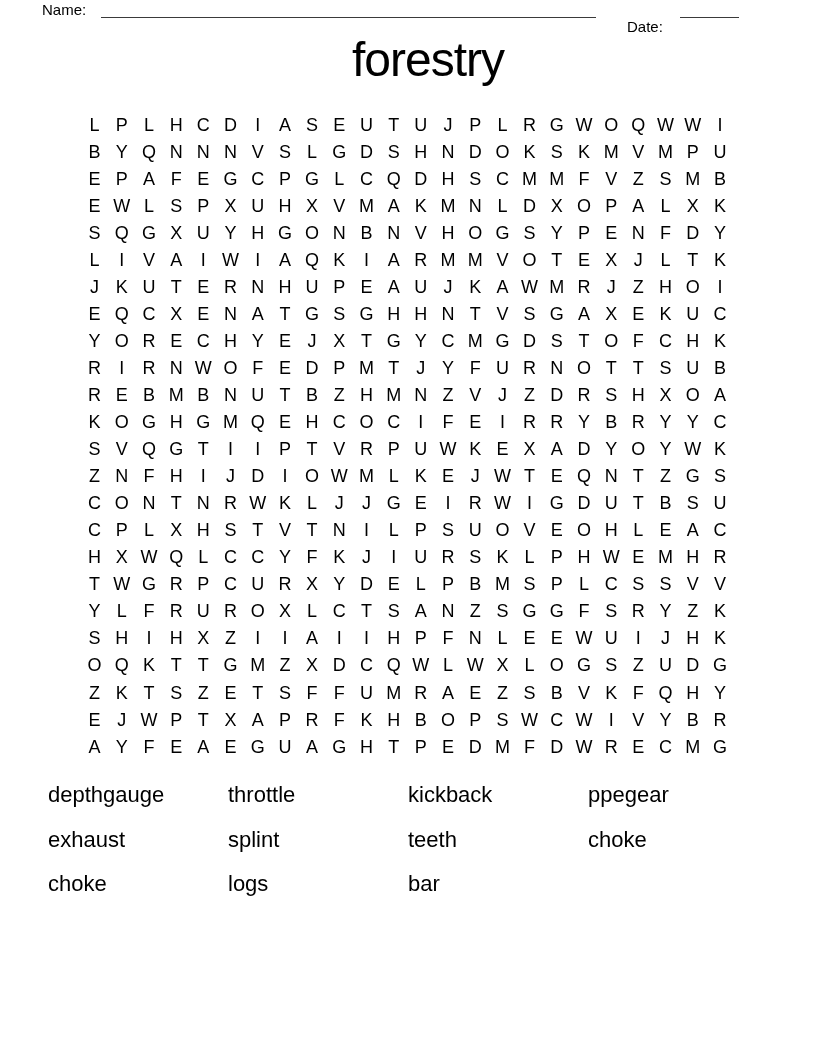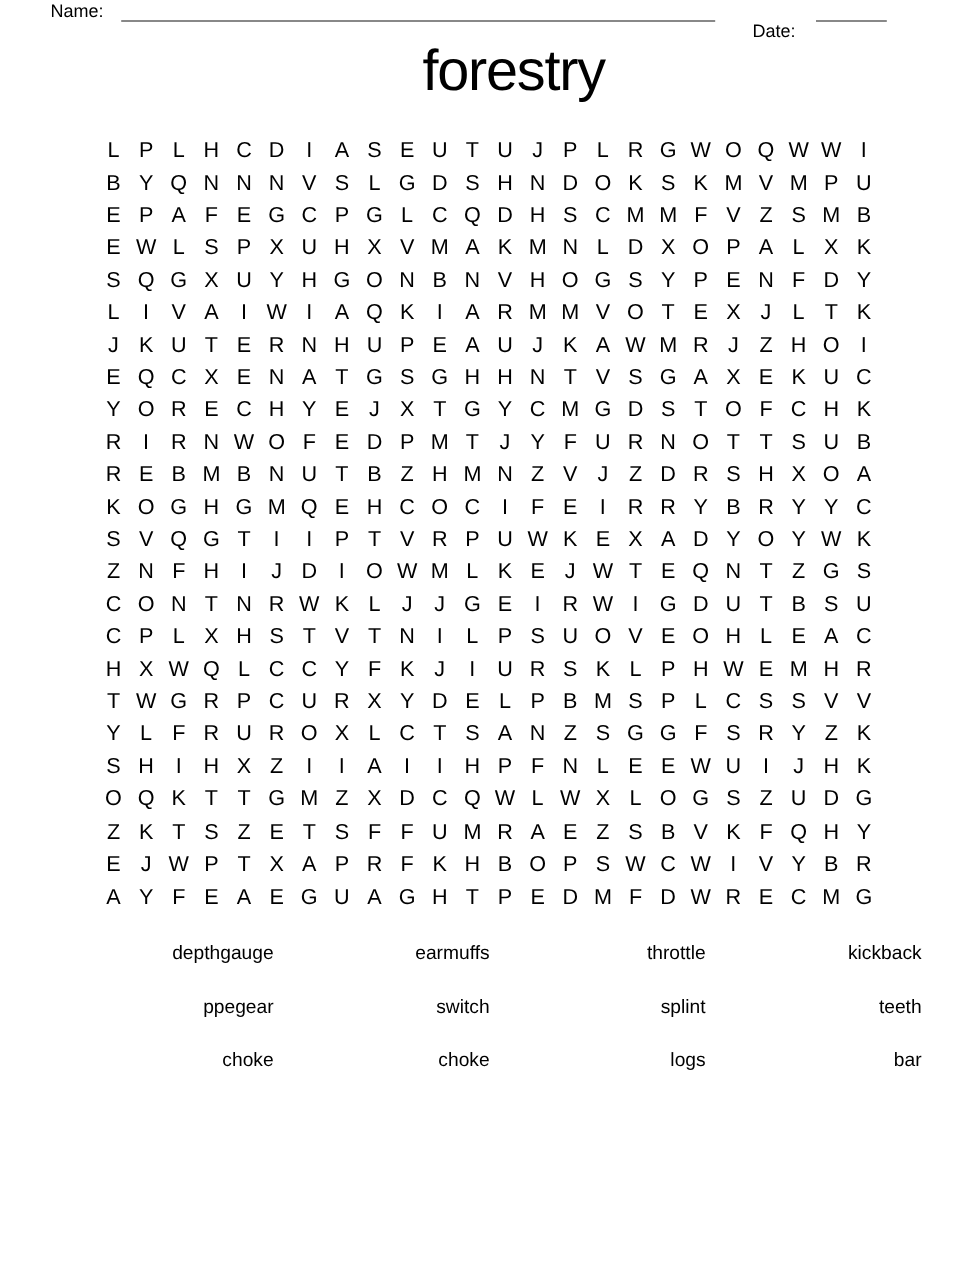--- a/index.html
+++ b/index.html
@@ -4,21 +4,21 @@
 <style>
   html, body { margin: 0; padding: 0; }
   body {
     width: 816px; height: 1056px;
     background: #ffffff;
     color: #000000;
     font-family: "Liberation Sans", sans-serif;
     position: relative;
     overflow: hidden;
   }
-  .abs { position: absolute; text-align: right; }
+  .abs { position: absolute; }
 
   
   .name-label { left: 42px; top: 1px; font-size: 15px; line-height: 18px; }
   .name-line  { left: 101px; top: 0; width: 495px; height: 17px; border-bottom: 1.6px solid #3a3a3a; }
   .date-label { left: 627px; top: 18px; font-size: 15px; line-height: 18px; }
   .date-line  { left: 680px; top: 0; width: 59px; height: 17px; border-bottom: 1.6px solid #3a3a3a; }
 
   
   .title {
     left: 0; right: 0; top: 32px;
@@ -45,21 +45,21 @@
     line-height: 1;
   }
 
   
   .words {
     left: 48px; top: 773px;
     display: grid;
     grid-template-columns: repeat(4, 180px);
     grid-auto-rows: 44.4px;
     align-items: center;
-    font-size: 16px;
+    font-size: 22px;
   }
   .word { display: block; }
 </style>
 </head>
 <body>
 
 <span class="abs name-label">Name:</span>
 <span class="abs name-line"></span>
 <span class="abs date-label">Date:</span>
 <span class="abs date-line"></span>
@@ -640,24 +640,23 @@
     <span class="cell">W</span>
     <span class="cell">R</span>
     <span class="cell">E</span>
     <span class="cell">C</span>
     <span class="cell">M</span>
     <span class="cell">G</span>
   </div>
 
 <div class="abs words">
     <span class="word">depthgauge</span>
-    <span class="word">earmuffs</span>
     <span class="word">throttle</span>
     <span class="word">kickback</span>
     <span class="word">ppegear</span>
-    <span class="word">switch</span>
+    <span class="word">exhaust</span>
     <span class="word">splint</span>
     <span class="word">teeth</span>
     <span class="word">choke</span>
     <span class="word">choke</span>
     <span class="word">logs</span>
     <span class="word">bar</span>
   </div>
 
 </body></html>

